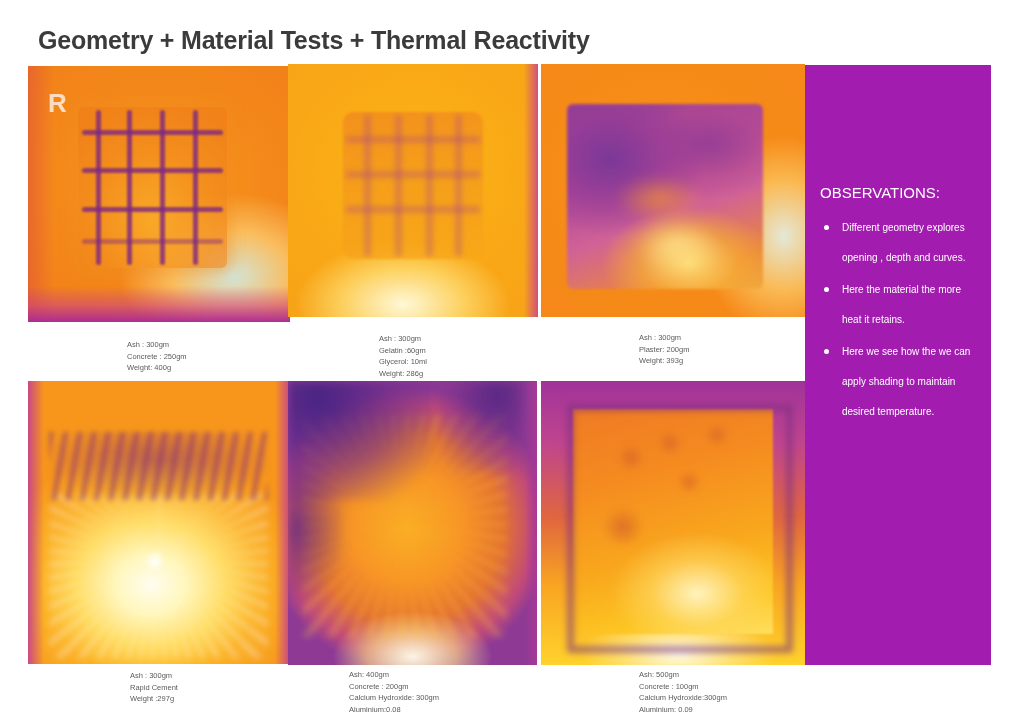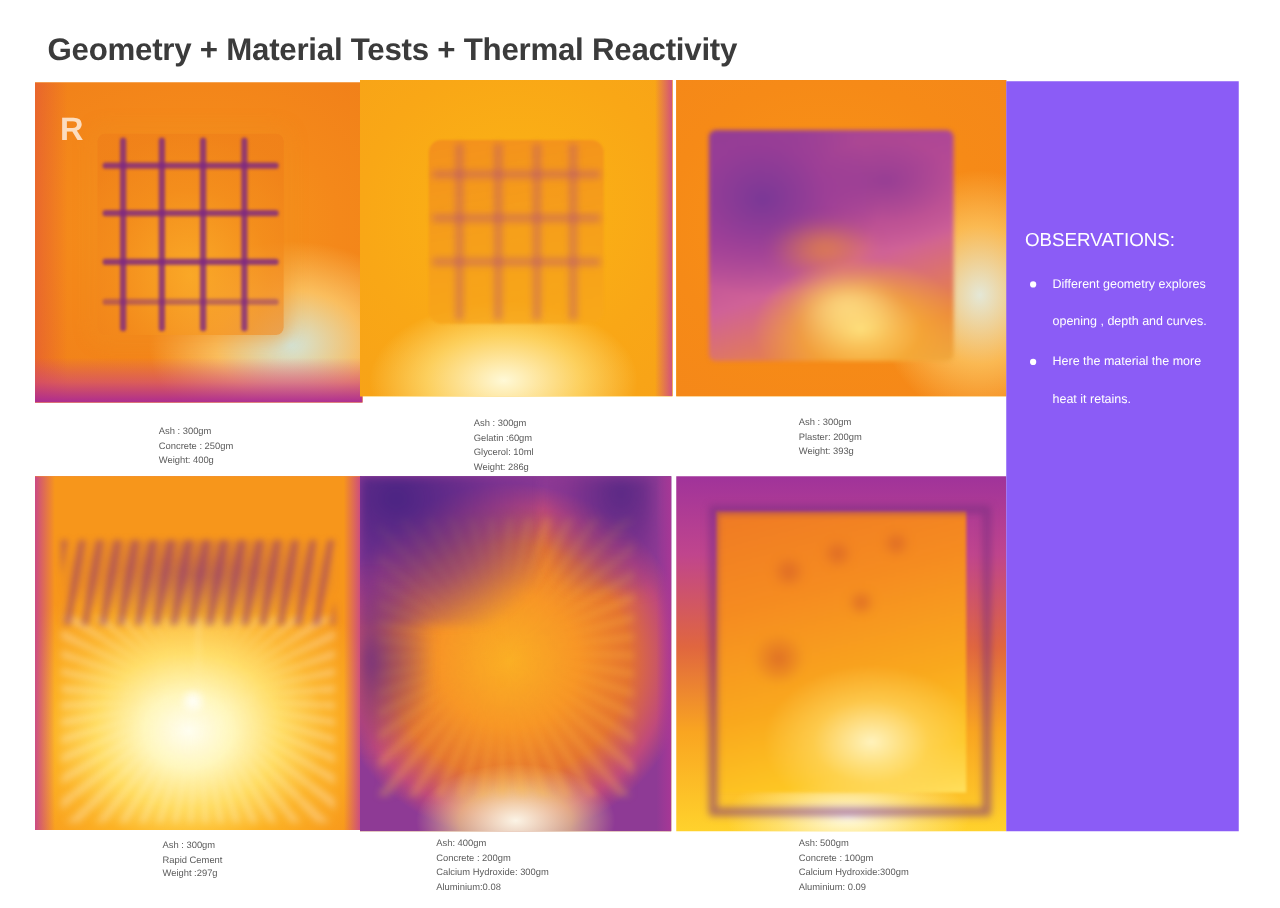--- a/index.html
+++ b/index.html
@@ -235,21 +235,21 @@
   #caption-3 { left: 639px; top: 332px; }
   #caption-4 { left: 130px; top: 670px; }
   #caption-5 { left: 349px; top: 669px; }
   #caption-6 { left: 639px; top: 669px; }
 
   
   #observations-panel {
     position: absolute;
     left: 805px; top: 65px;
     width: 186px; height: 600px;
-    background: #8b5cf6;
+    background: #a21caf;
     box-sizing: border-box;
     padding: 118px 12px 0 10px;
     color: #ffffff;
   }
   #observations-title {
     font-size: 15px;
     line-height: 20px;
     margin-bottom: 10px;
     padding-left: 5px;
   }
@@ -367,14 +367,18 @@
   <div id="observations-title">OBSERVATIONS:</div>
   <ul id="observations-list">
     <li>
       <span class="bullet-dot"></span>
       <span>Different geometry explores opening , depth and curves.</span>
     </li>
     <li>
       <span class="bullet-dot"></span>
       <span>Here the material the more heat it retains.</span>
     </li>
+    <li>
+      <span class="bullet-dot"></span>
+      <span>Here we see how the we can apply shading to maintain desired temperature.</span>
+    </li>
   </ul>
 </div>
 
 </body></html>

